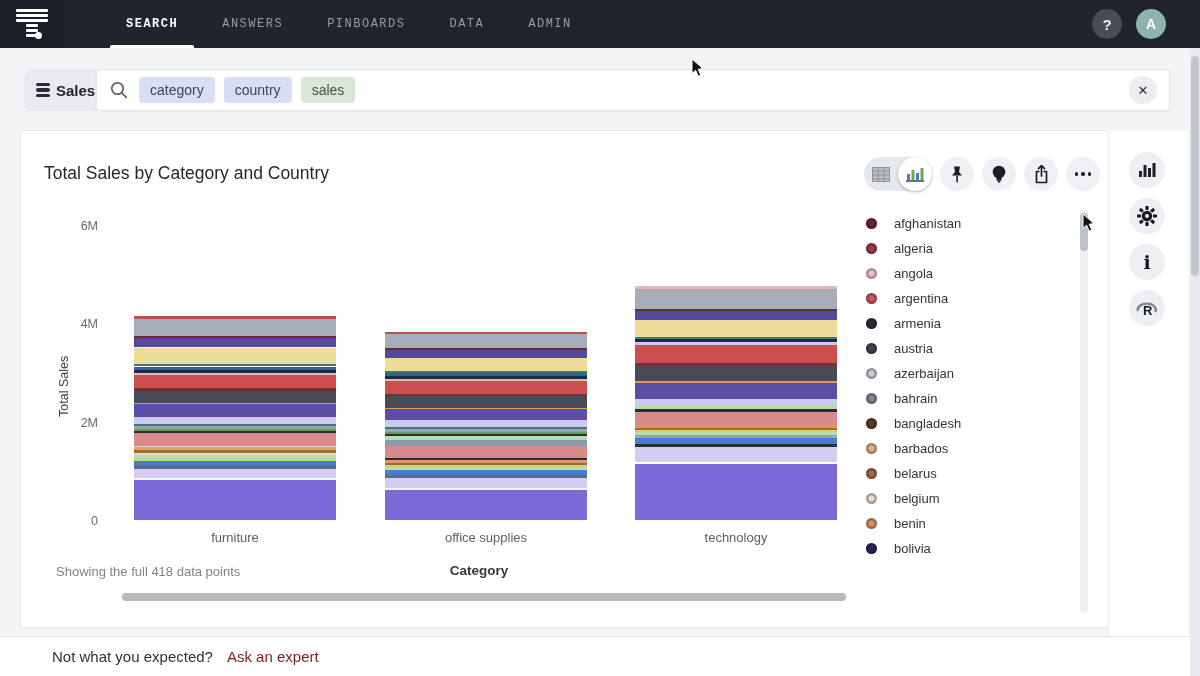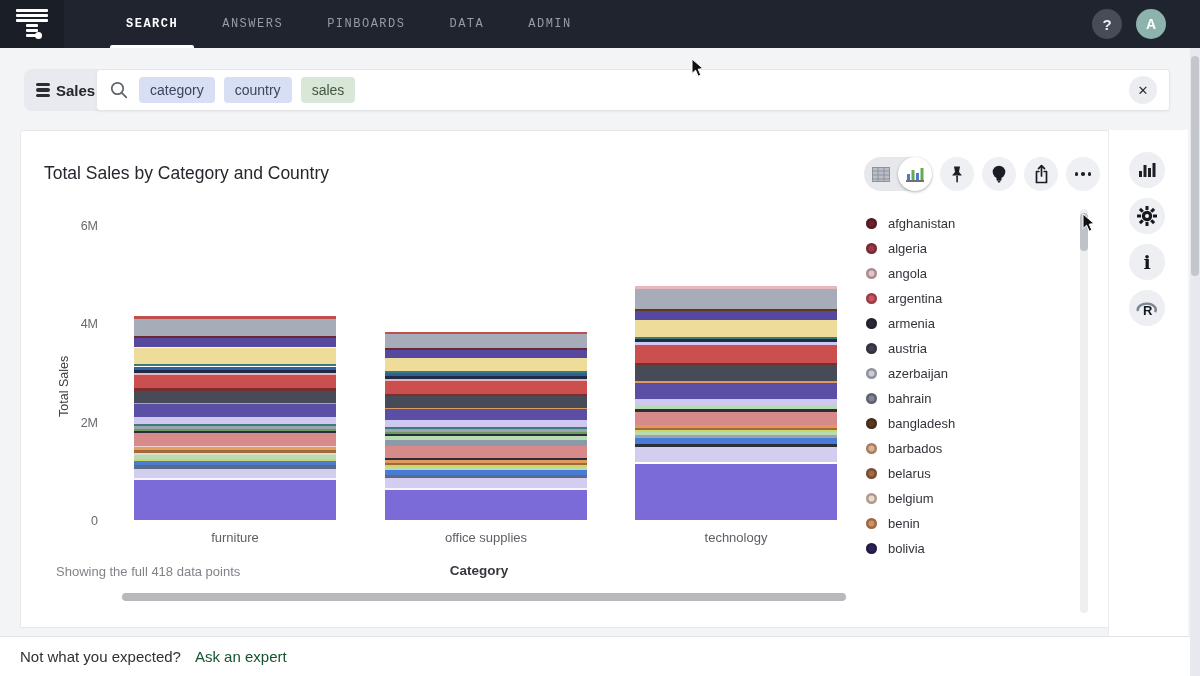--- a/index.html
+++ b/index.html
@@ -52,35 +52,35 @@
   .ytick { position:absolute; width:46px; text-align:right; font-size:12.5px; color:#68696f; }
   .bar { position:absolute; bottom:107px; width:202px; display:flex; flex-direction:column; cursor:pointer; }
   .bar div { width:100%; }
   .xcat { position:absolute; top:399px; width:202px; text-align:center; font-size:13px; color:#5d5f66; }
   .status-text { position:absolute; left:35px; top:433px; font-size:13px; color:#818389; }
   .xlabel { position:absolute; left:357px; top:432px; width:202px; text-align:center; font-size:13.5px; font-weight:bold; color:#36373d; }
   .hscroll { position:absolute; left:101px; top:462px; width:724px; height:8px; border-radius:4px; background:#b7b9bd; cursor:pointer; }
 
   
   .legend { position:absolute; left:845px; top:80px; width:200px; }
-  .legend-item { height:25px; display:flex; align-items:center; gap:11px; cursor:pointer; }
+  .legend-item { height:25px; display:flex; align-items:center; gap:17px; cursor:pointer; }
   .legend-dot { width:11px; height:11px; border-radius:50%; box-shadow:inset 0 0 0 2.5px rgba(30,10,15,.30); flex:none; }
   .legend-label { font-size:13px; color:#33343b; }
   .legend-track { position:absolute; left:1059px; top:78px; width:8px; height:404px; background:#efeff2; border-radius:4px; }
   .legend-thumb { position:absolute; left:1059px; top:82px; width:8px; height:38px; background:#bfc2c9; border-radius:4px; cursor:pointer; }
 
   
   .rail { position:absolute; left:1108px; top:130px; width:80px; height:510px; background:#ffffff; border-left:1px solid #ececf0; }
   .rail-btn { position:absolute; left:20px; width:36px; height:36px; border-radius:50%; background:#edeff2; display:flex; align-items:center; justify-content:center; cursor:pointer; }
   .serif-i { font-family:"DejaVu Serif","Liberation Serif",serif; font-size:19px; color:#14171d; font-weight:bold; line-height:1; }
 
   
-  .footer { position:absolute; left:0; top:636px; width:1190px; height:40px; background:#ffffff; border-top:1px solid #e3e4e8; display:flex; align-items:center; padding-left:20px; gap:14px; }
+  .footer { position:absolute; left:0; top:636px; width:1190px; height:40px; background:#ffffff; border-top:1px solid #e3e4e8; display:flex; align-items:center; padding-left:52px; gap:14px; }
   .footer-q { font-size:15px; color:#2e3036; }
-  .footer-link { font-size:15px; color:#14532d; cursor:pointer; }
+  .footer-link { font-size:15px; color:#7f1d1d; cursor:pointer; }
 
   
   .page-sb-track { position:absolute; left:1190px; top:48px; width:10px; height:628px; background:#e7e9ee; }
   .page-sb-thumb { position:absolute; left:1191px; top:56px; width:8px; height:220px; background:#c3c6cc; border-radius:4px; cursor:pointer; }
 
   .cursor { position:absolute; width:14px; height:20px; pointer-events:none; z-index:50; }
 </style>
 </head>
 <body>
 

